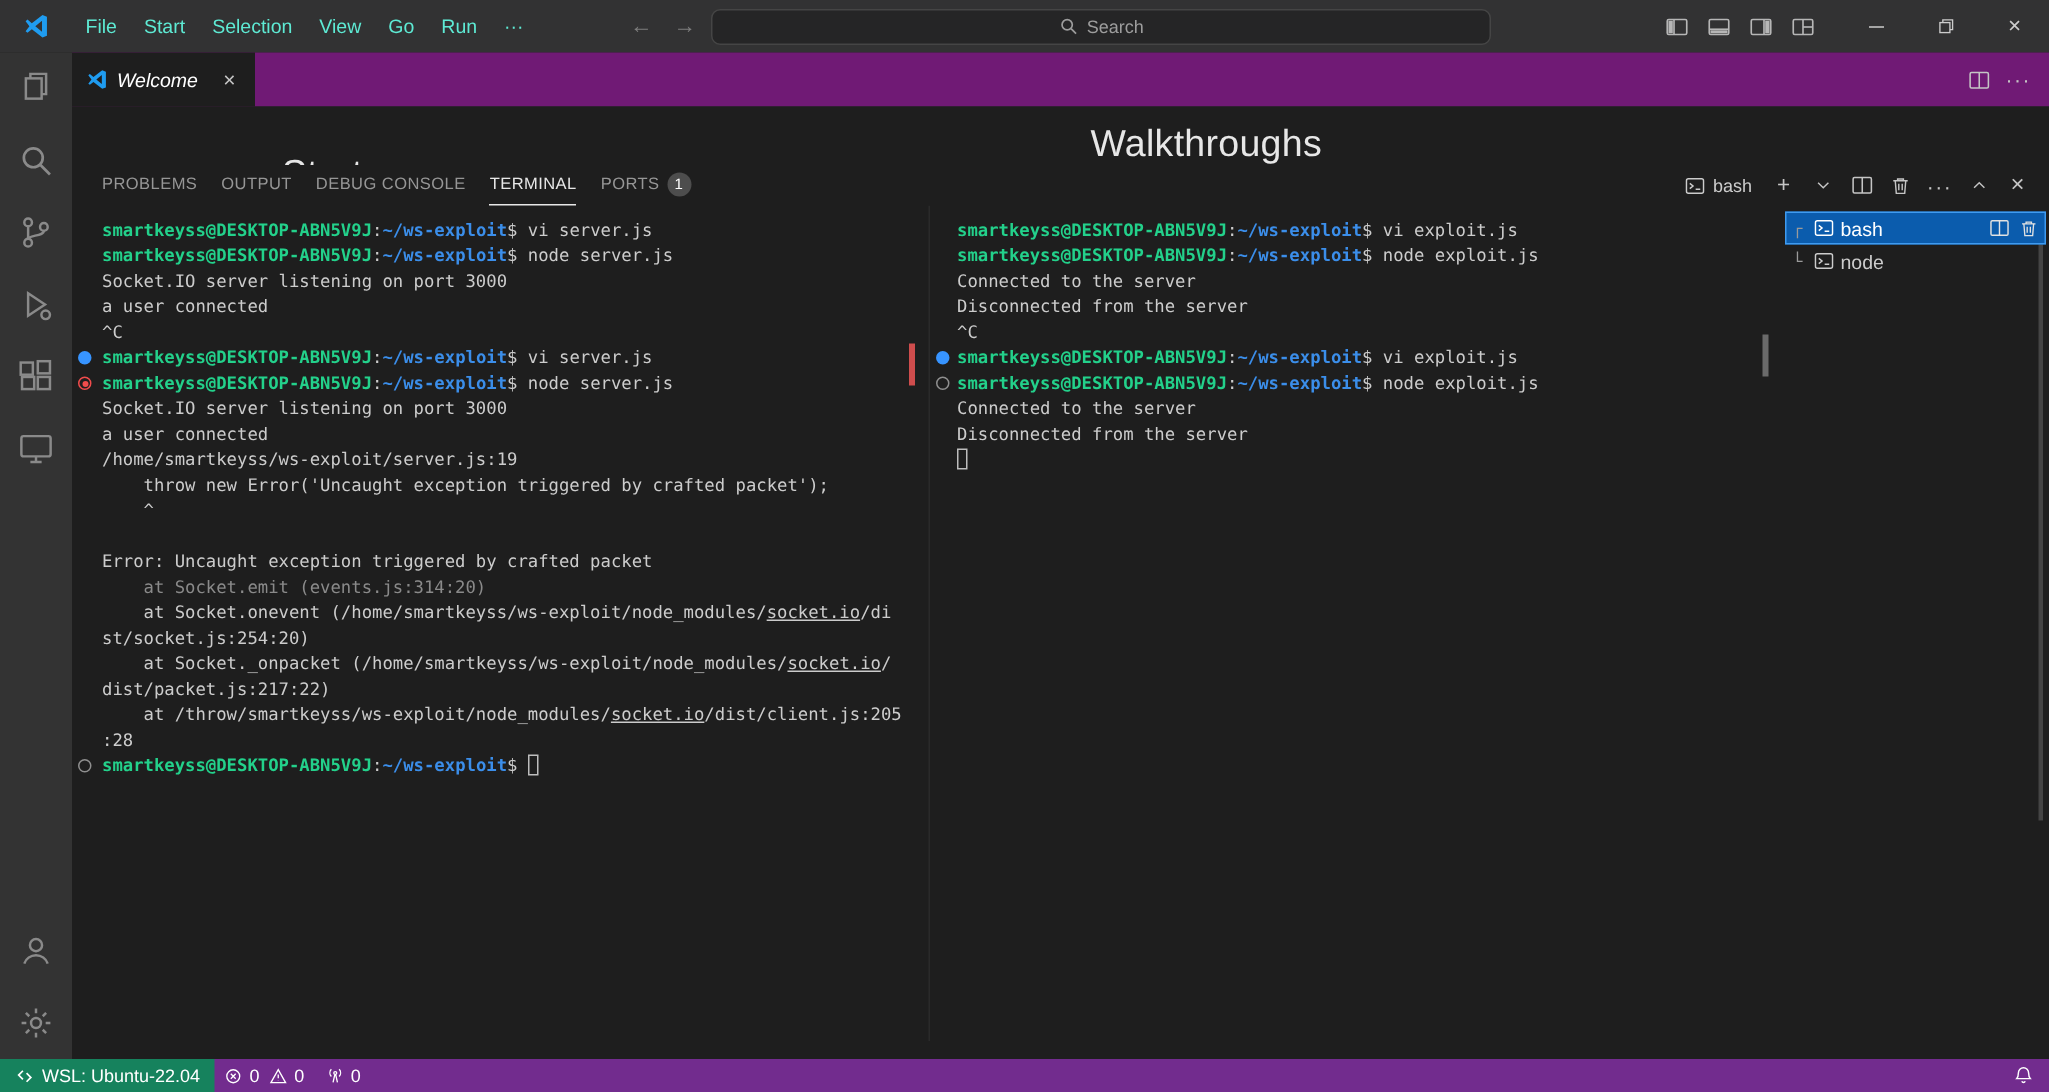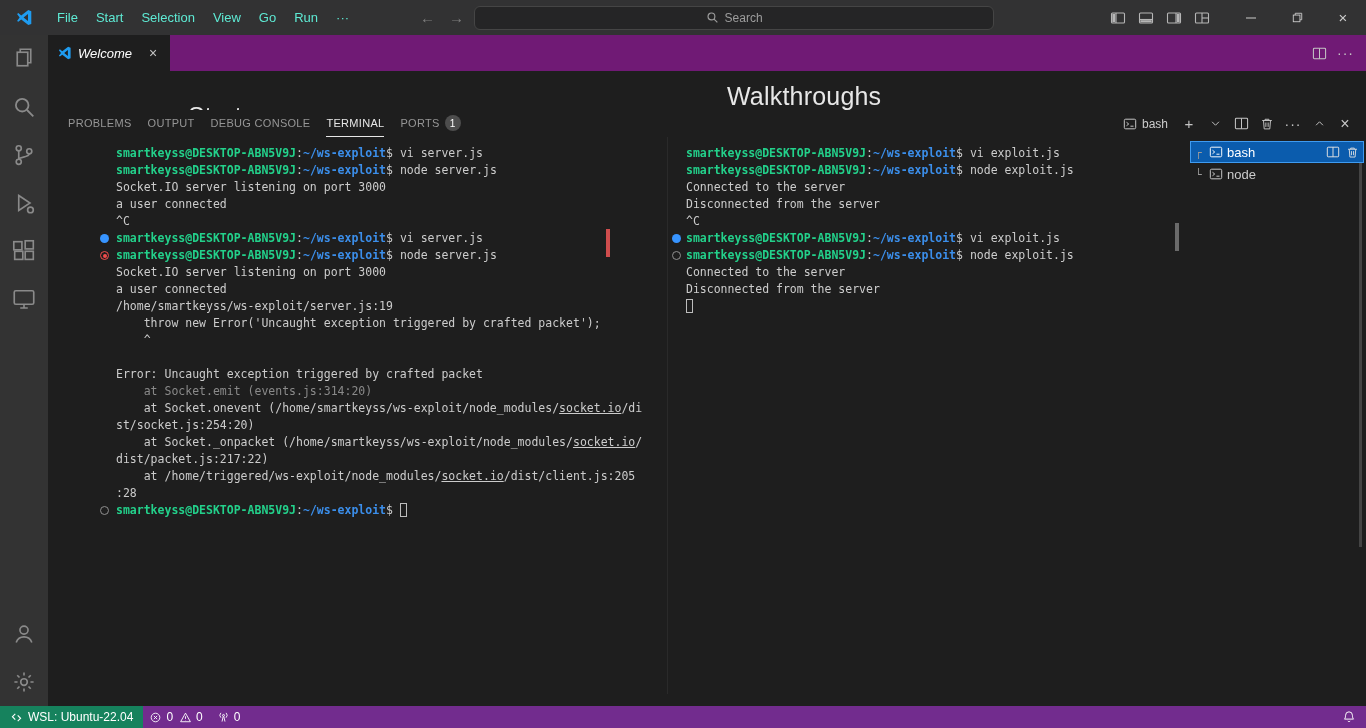--- a/index.html
+++ b/index.html
@@ -50,21 +50,21 @@
   .ptab{font-size:11px;letter-spacing:.3px;color:#969696;height:100%;display:flex;align-items:center;gap:5px;border-bottom:1px solid transparent;}
   .ptab.active{color:#e7e7e7;border-bottom-color:#e7e7e7;}
   .badge{min-width:16px;height:16px;border-radius:8px;background:var(--badge-bg);color:#ffffff;font-size:10px;display:flex;align-items:center;justify-content:center;padding:0 4px;}
   .panel-actions{margin-left:auto;display:flex;align-items:center;gap:4px;padding-right:10px;color:#c5c5c5;}
   .panel-actions .pa{width:22px;height:22px;display:flex;align-items:center;justify-content:center;}
   .term-name{display:flex;align-items:center;gap:5px;font-size:12px;color:#cccccc;margin-right:6px;}
   .plus{font-size:15px;line-height:1;}
   .more-dots{font-size:14px;letter-spacing:1px;}
 
   .panel-body{position:absolute;left:0;top:27px;right:0;bottom:0;overflow:hidden;}
-  .term-pane{position:absolute;top:0;bottom:12px;overflow:hidden;padding-top:8px;margin-left:48px;}
+  .term-pane{position:absolute;top:0;bottom:12px;overflow:hidden;padding-top:8px;}
   .term-left{left:0;width:569px;}
   .term-right{left:571px;width:566px;border-left:1px solid #2a2a2a;}
   .trow{position:relative;height:17px;white-space:pre;font-family:"DejaVu Sans Mono",monospace;font-size:11.5px;line-height:17px;}
   .term-left .trow{padding-left:20px;}
   .term-right .trow{padding-left:18px;}
   .deco{position:absolute;left:4px;top:4px;width:9px;height:9px;border-radius:50%;}
   .deco-blue{background:var(--deco-blue);}
   .deco-error{border:1.5px solid var(--deco-error);}
   .deco-error::after{content:'';position:absolute;inset:1.5px;border-radius:50%;background:var(--deco-error);}
   .deco-pending{border:1px solid #8f8f8f;}
@@ -317,21 +317,21 @@
         <div class="trow"><span class="seg-fg">/home/smartkeyss/ws-exploit/server.js:19</span></div>
         <div class="trow"><span class="seg-fg">    throw new Error('Uncaught exception triggered by crafted packet');</span></div>
         <div class="trow"><span class="seg-fg">    ^</span></div>
         <div class="trow"><span class="seg-fg"></span></div>
         <div class="trow"><span class="seg-fg">Error: Uncaught exception triggered by crafted packet</span></div>
         <div class="trow"><span class="seg-dim">    at Socket.emit (events.js:314:20)</span></div>
         <div class="trow"><span class="seg-fg">    at Socket.onevent (/home/smartkeyss/ws-exploit/node_modules/</span><span class="seg-link">socket.io</span><span class="seg-fg">/di</span></div>
         <div class="trow"><span class="seg-fg">st/socket.js:254:20)</span></div>
         <div class="trow"><span class="seg-fg">    at Socket._onpacket (/home/smartkeyss/ws-exploit/node_modules/</span><span class="seg-link">socket.io</span><span class="seg-fg">/</span></div>
         <div class="trow"><span class="seg-fg">dist/packet.js:217:22)</span></div>
-        <div class="trow"><span class="seg-fg">    at /home/triggered/ws-exploit/node_modules/</span><span class="seg-link">socket.io</span><span class="seg-fg">/dist/client.js:205</span></div>
+        <div class="trow"><span class="seg-fg">    at /throw/smartkeyss/ws-exploit/node_modules/</span><span class="seg-link">socket.io</span><span class="seg-fg">/dist/client.js:205</span></div>
         <div class="trow"><span class="seg-fg">:28</span></div>
         <div class="trow"><span class="deco deco-pending"></span><span class="seg-user">smartkeyss@DESKTOP-ABN5V9J</span><span class="seg-fg">:</span><span class="seg-path">~/ws-exploit</span><span class="seg-fg">$ </span><span class="cursor"></span></div>
       </div>
     <span class="sb sb-left-track"></span>
     <span class="sb sb-left-error" style="position:absolute;left:558px;"></span>
 
     <div class="term-pane term-right" id="term-right">
         <div class="trow"><span class="seg-user">smartkeyss@DESKTOP-ABN5V9J</span><span class="seg-fg">:</span><span class="seg-path">~/ws-exploit</span><span class="seg-fg">$ vi exploit.js</span></div>
         <div class="trow"><span class="seg-user">smartkeyss@DESKTOP-ABN5V9J</span><span class="seg-fg">:</span><span class="seg-path">~/ws-exploit</span><span class="seg-fg">$ node exploit.js</span></div>
         <div class="trow"><span class="seg-fg">Connected to the server</span></div>

